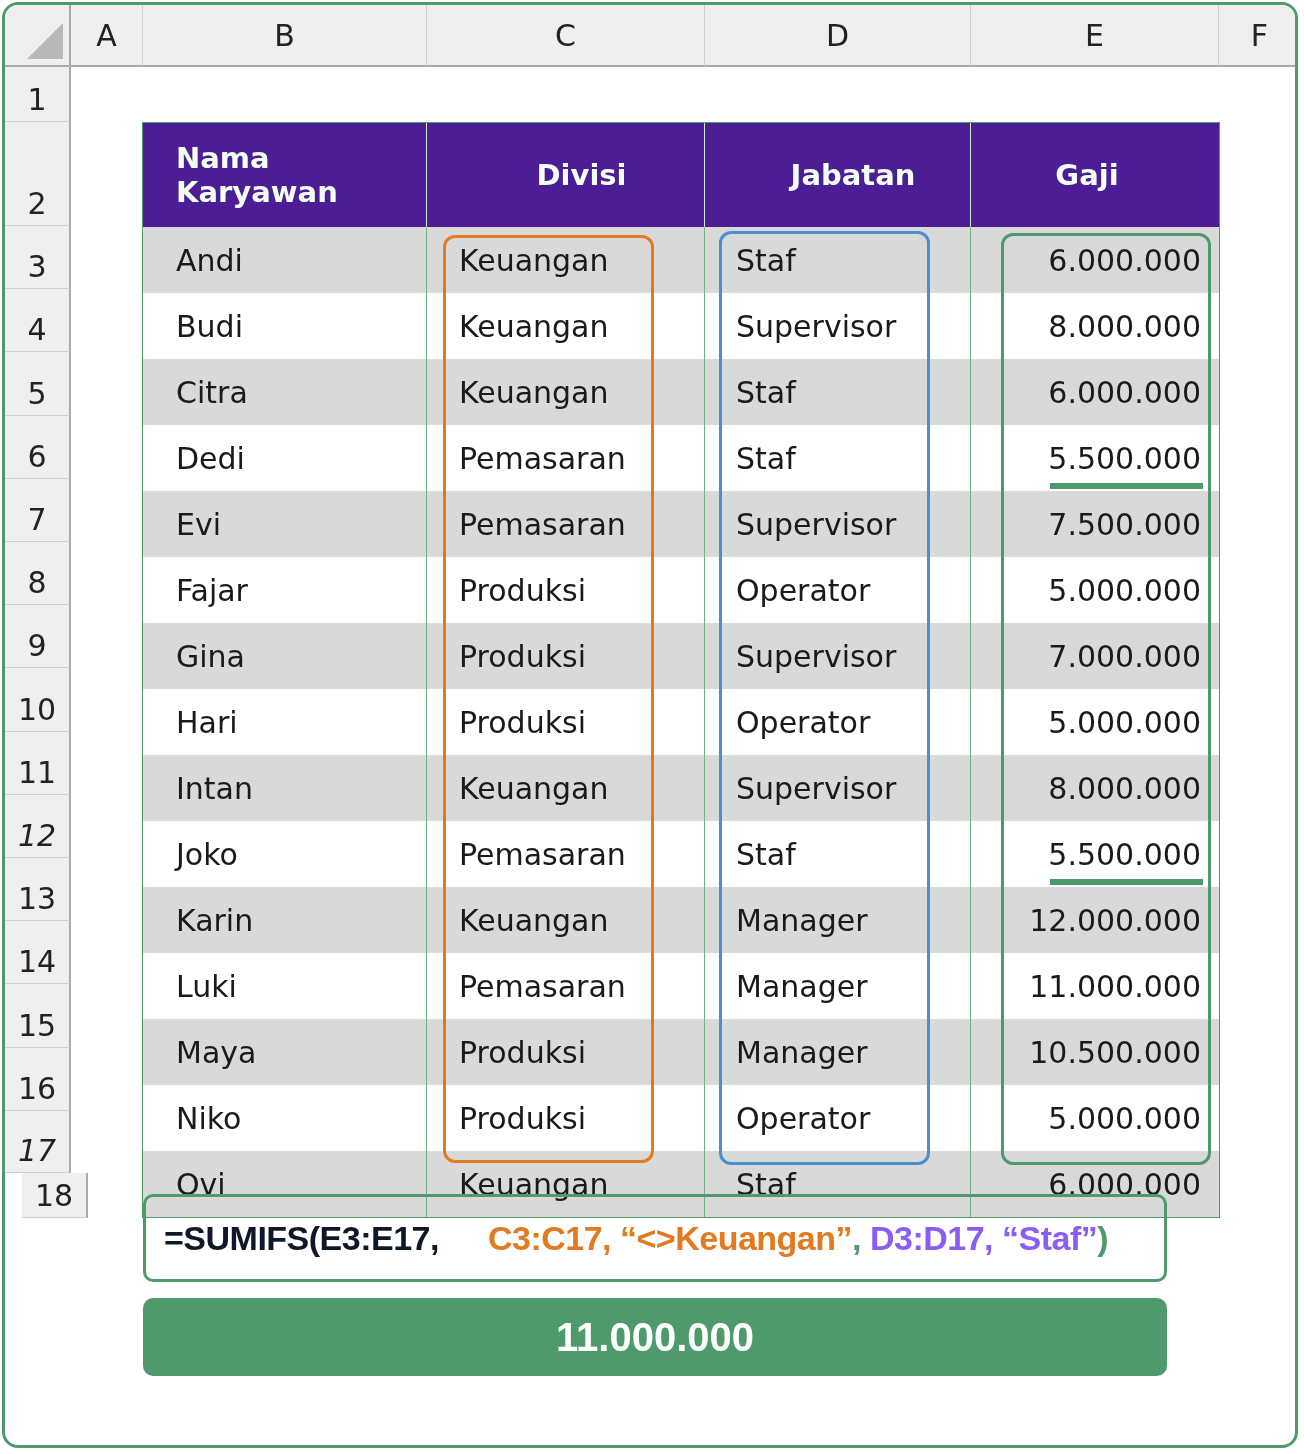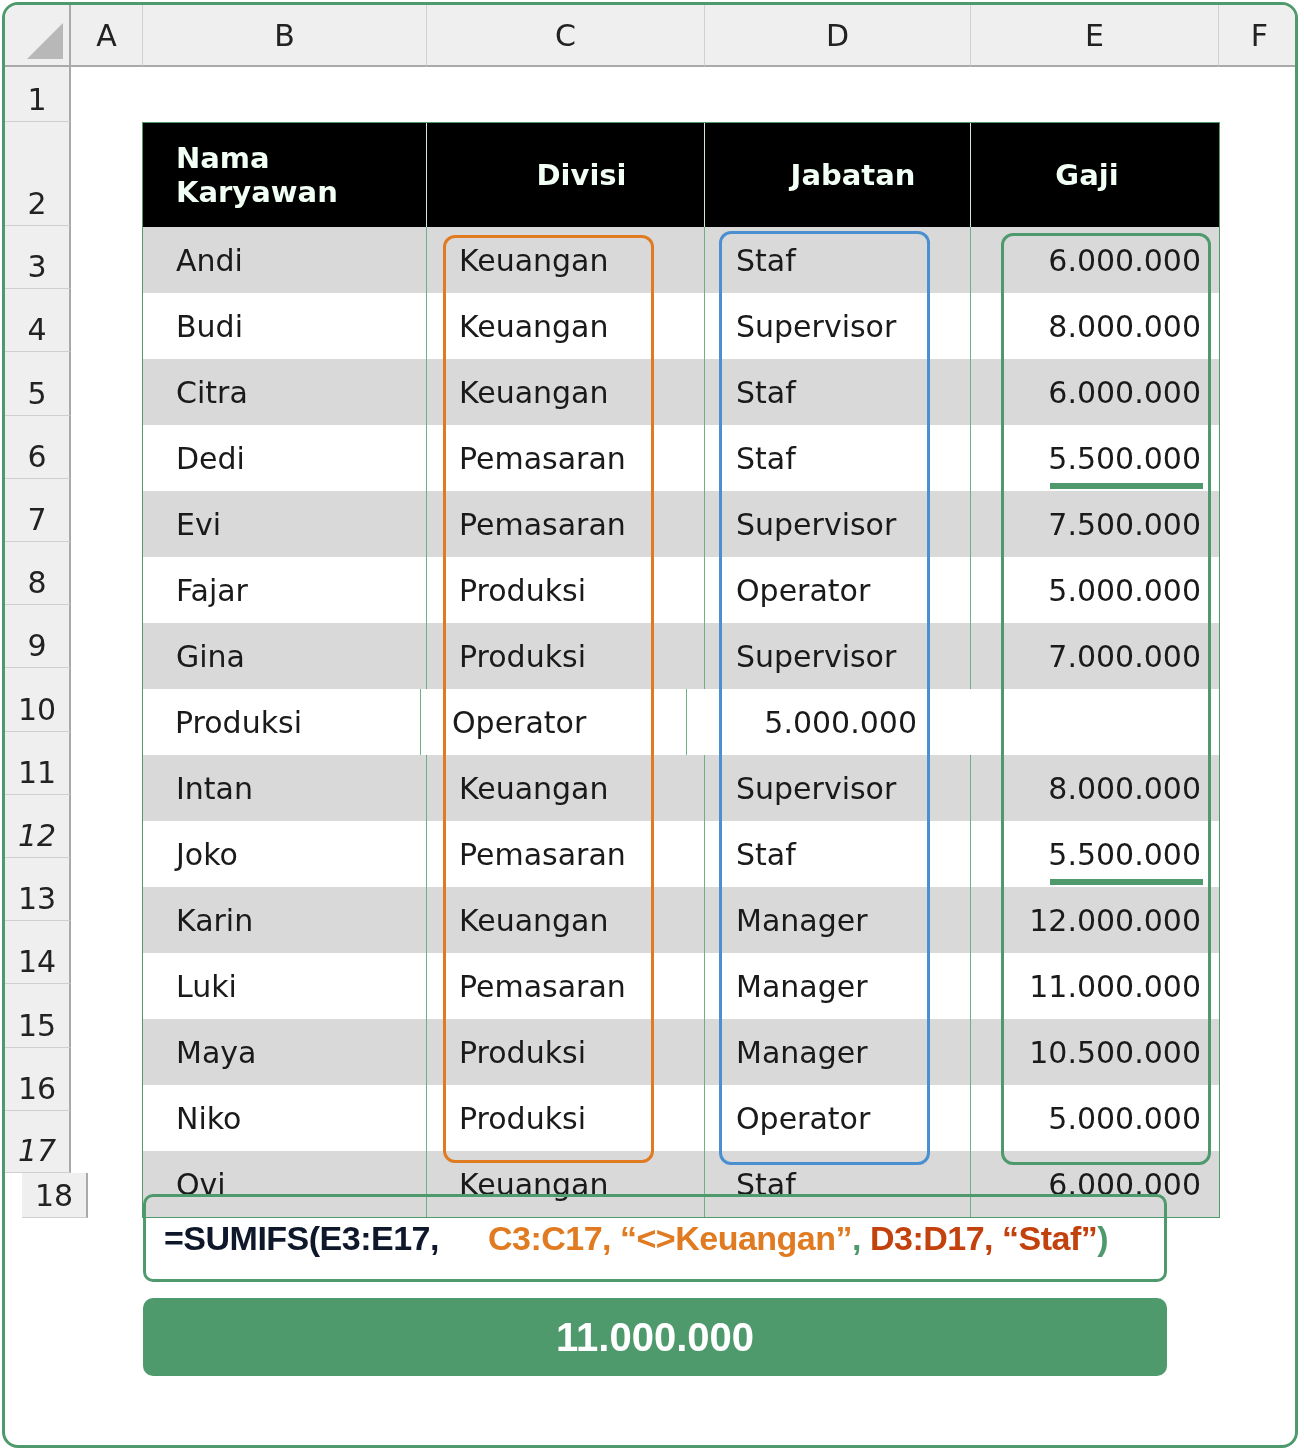--- a/index.html
+++ b/index.html
@@ -3,21 +3,21 @@
 <meta charset="utf-8">
 <style>
   html, body { margin:0; padding:0; background:#fff; }
   body { width:1304px; height:1454px; position:relative; font-family:"DejaVu Sans", sans-serif; overflow:hidden; }
   .frame { position:absolute; left:2px; top:2px; width:1296px; height:1446px; border:3px solid #4f9a6c; border-radius:16px; box-sizing:border-box; overflow:hidden; background:#fff; }
   .colhdr { position:absolute; top:0; height:62px; background:#efefef; border-bottom:2px solid #a9a9a9; box-sizing:border-box; display:flex; align-items:center; justify-content:center; font-size:30px; color:#222; border-right:1px solid #cfcfcf; }
   .corner { position:absolute; left:0; top:0; width:66px; height:62px; background:#efefef; border-bottom:2px solid #a9a9a9; border-right:2px solid #a9a9a9; box-sizing:border-box; }
   .corner .tri { position:absolute; right:6px; bottom:6px; width:0; height:0; border-left:36px solid transparent; border-bottom:36px solid #b8b8b8; }
   .rowhdr { position:absolute; left:0; width:66px; background:#efefef; border-right:2px solid #a9a9a9; border-bottom:1px solid #cfcfcf; box-sizing:border-box; display:flex; align-items:flex-end; justify-content:center; font-size:30px; color:#222; padding-bottom:4px; }
   .tbl { position:absolute; left:137px; top:117px; width:1078px; border:1px solid #4f9a6c; box-sizing:border-box; }
-  .thead { display:flex; height:104px; background:#000000; }
+  .thead { display:flex; height:104px; background:#4c1d95; }
   .thead div { display:flex; align-items:center; justify-content:center; color:#f1fff4; font-weight:bold; font-size:29px; border-right:1px solid #cfe9d7; box-sizing:border-box; }
   .thead div:last-child { border-right:none; }
   .trow { display:flex; height:66px; }
   .trow.alt { background:#d9d9d9; }
   .trow div { display:flex; align-items:center; font-size:30px; color:#1a1a1a; border-right:1px solid #6fae86; box-sizing:border-box; }
   .trow div:last-child { border-right:none; }
   .c1 { width:284px; padding-left:33px; }
   .c2 { width:278px; padding-left:32px; }
   .c3 { width:266px; padding-left:31px; }
   .c4 { width:248px; justify-content:flex-end; padding-right:18px; position:relative; }
@@ -163,20 +163,23 @@
             <span>Produksi</span>
           </div>
           <div class="c3">
             <span>Supervisor</span>
           </div>
           <div class="c4">
             <span>7.000.000</span>
           </div>
         </div>
         <div class="trow">
+          <div class="c1">
+            <span>Hari</span>
+          </div>
           <div class="c2">
             <span>Produksi</span>
           </div>
           <div class="c3">
             <span>Operator</span>
           </div>
           <div class="c4">
             <span>5.000.000</span>
           </div>
         </div>
@@ -283,17 +286,17 @@
   </div>
 
   <div class="hl" style="left:438px;top:230px;width:211px;height:928px;border:3px solid #e07b22;"></div>
   <div class="hl" style="left:714px;top:226px;width:211px;height:934px;border:3px solid #4a90d0;"></div>
   <div class="hl" style="left:996px;top:228px;width:210px;height:932px;border:3px solid #4f9a6c;"></div>
 
   <div class="formula" id="formula">
       <span style="color: #0f172a; white-space: pre;">=SUMIFS(E3:E17, </span>
       <span style="color: rgb(224, 123, 34); white-space: pre; margin-left: 40px;">C3:C17, “&lt;&gt;Keuangan”</span>
       <span style="color: rgb(79, 154, 108); white-space: pre;">, </span>
-      <span style="color: #c2410c; white-space: pre;">D3:D17, “Staf”</span>
+      <span style="color: #8b5cf6; white-space: pre;">D3:D17, “Staf”</span>
       <span style="color: rgb(79, 154, 108); white-space: pre;">)</span>
     </div>
   <div class="result">11.000.000</div>
 </div>
 
 </body></html>

